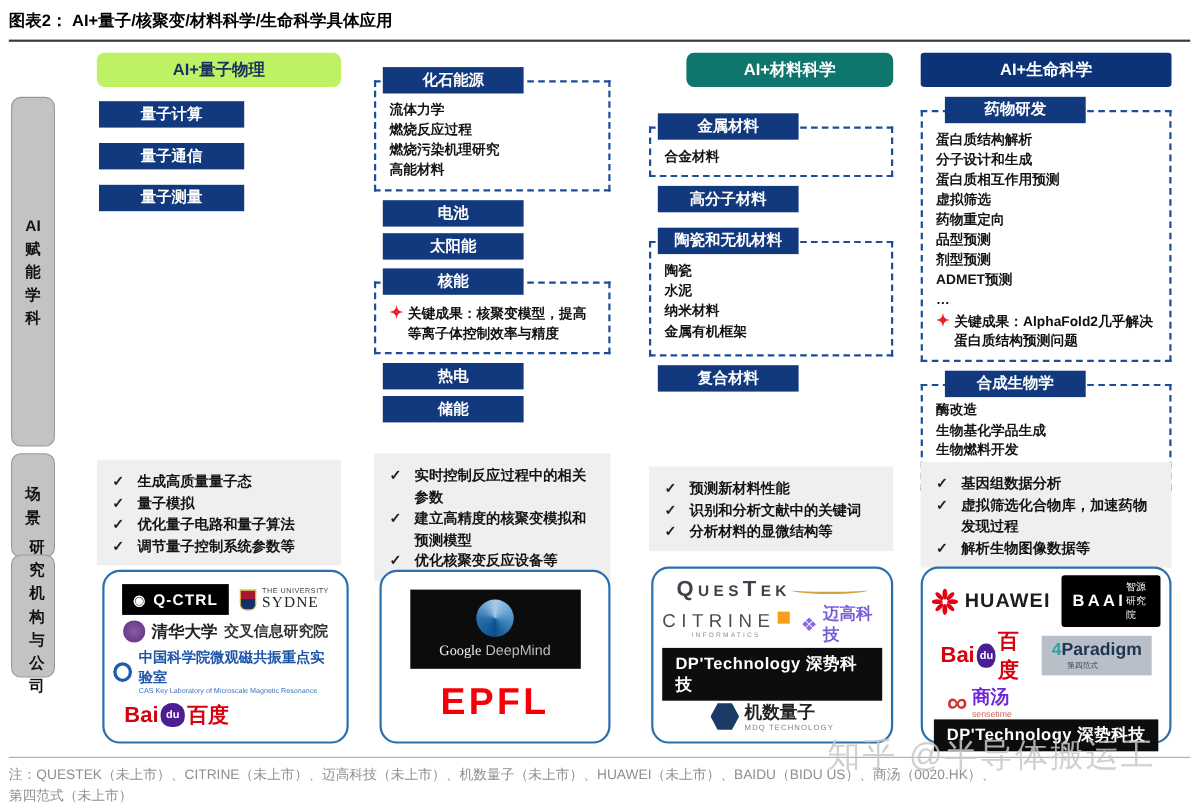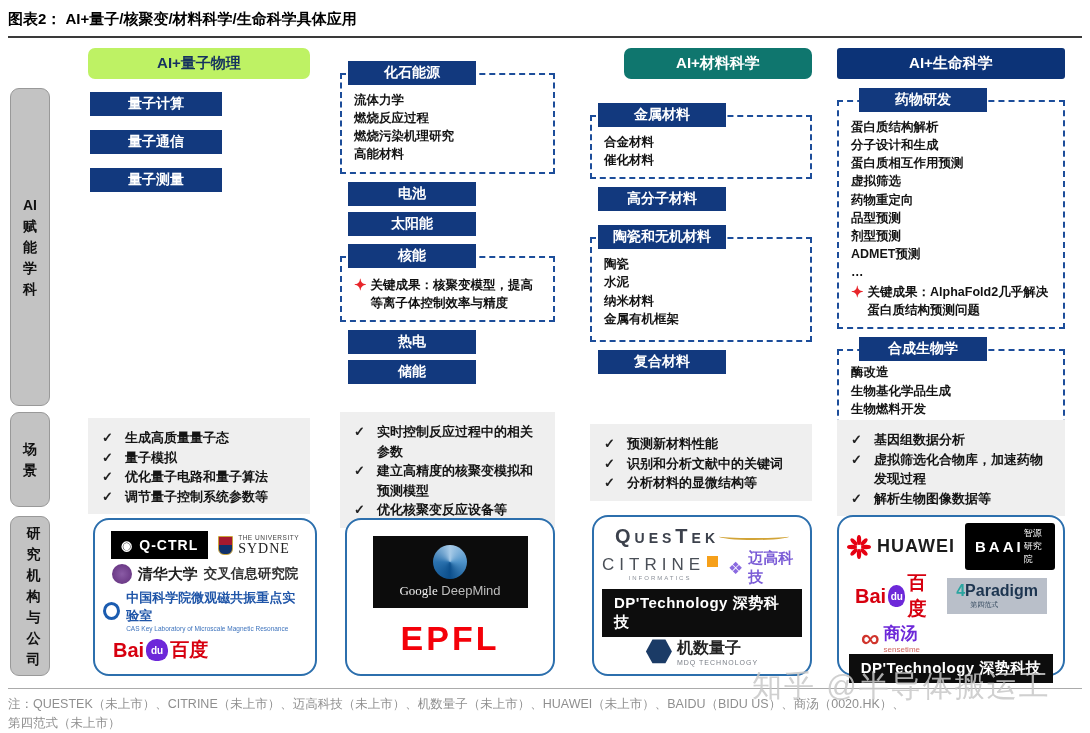--- a/index.html
+++ b/index.html
@@ -60,21 +60,21 @@
   .lg-tsinghua { display:flex; align-items:center; gap:6px; }
   .ts-circle { width:20px; height:20px; border-radius:50%; background:radial-gradient(#8a5ba5,#5f2c7a); }
   .ts-name { font-family:"Liberation Serif",serif; font-weight:bold; font-size:15px; color:#222; }
   .ts-dept { font-weight:bold; font-size:13.5px; color:#333; }
   .lg-cas { display:flex; align-items:center; gap:6px; }
   .cas-circle { width:18px; height:18px; border-radius:50%; border:3px solid #1b5cb0; background:#fff; }
   .cas-txt .n { font-weight:bold; font-size:13px; color:#1f55a8; }
   .cas-txt .c { font-size:6.5px; color:#3f74bd; }
   .lg-baidu { display:flex; align-items:center; gap:2px; }
   .bai { font-size:20px; font-weight:bold; color:#d7000f; }
-  .paw { width:22px; height:22px; background:#6d28d9; border-radius:48% 48% 42% 42%;
+  .paw { width:22px; height:22px; background:#4c1d95; border-radius:48% 48% 42% 42%;
          display:flex; align-items:center; justify-content:center; color:#fff;
          font-size:10px; font-weight:bold; }
   .bdu-cn { font-size:19px; font-weight:bold; color:#d7000f; }
 
   .lg-deepmind { width:155px; height:72px; background:#0c0c0c; display:flex; flex-direction:column;
                  align-items:center; justify-content:center; gap:4px; }
   .dm-swirl { width:34px; height:34px; border-radius:50%;
               background:conic-gradient(#a8cbe8, #4f93c9, #0c4f8c, #2a71ae, #a8cbe8); }
   .dm-text { font-size:13px; color:#bdbdbd; }
   .dm-text .g { color:#f0f0f0; font-family:"Liberation Serif",serif; }
@@ -120,21 +120,21 @@
 </style>
 </head>
 <body>
 
 <div class="page">
 
   <div class="title-bar">图表2：  AI+量子/核聚变/材料科学/生命科学具体应用</div>
 
   <div class="side" style="top:88px;height:318px;">AI赋能学科</div>
   <div class="side" style="top:412px;height:95px;">场景</div>
-  <div class="side" style="top:516px;height:160px;padding-left:16px;">研究机构与公司</div>
+  <div class="side" style="top:504px;height:112px;padding-left:16px;">研究机构与公司</div>
 
   <div class="col" style="left:88px;width:222px;">
     <div class="col-header h1">AI+量子物理</div>
     <div class="col-body">
       <div class="btn c1-btn">量子计算</div>
       <div class="btn c1-btn">量子通信</div>
       <div class="btn c1-btn">量子测量</div>
     </div>
   </div>
 
@@ -165,21 +165,20 @@
     </div>
   </div>
 
   <div class="col" style="left:590px;width:222px;">
     <div class="col-header h3">AI+材料科学</div>
     <div class="col-body" style="margin-top:24px;">
       <div class="group">
         <div class="btn">金属材料</div>
         <div class="dashed">
           <div class="item">合金材料</div>
-          <div class="item">催化材料</div>
         </div>
       </div>
       <div class="btn solo">高分子材料</div>
       <div class="group" style="margin-top:14px;">
         <div class="btn">陶瓷和无机材料</div>
         <div class="dashed" style="padding-bottom:12px;">
           <div class="item">陶瓷</div>
           <div class="item">水泥</div>
           <div class="item">纳米材料</div>
           <div class="item">金属有机框架</div>

